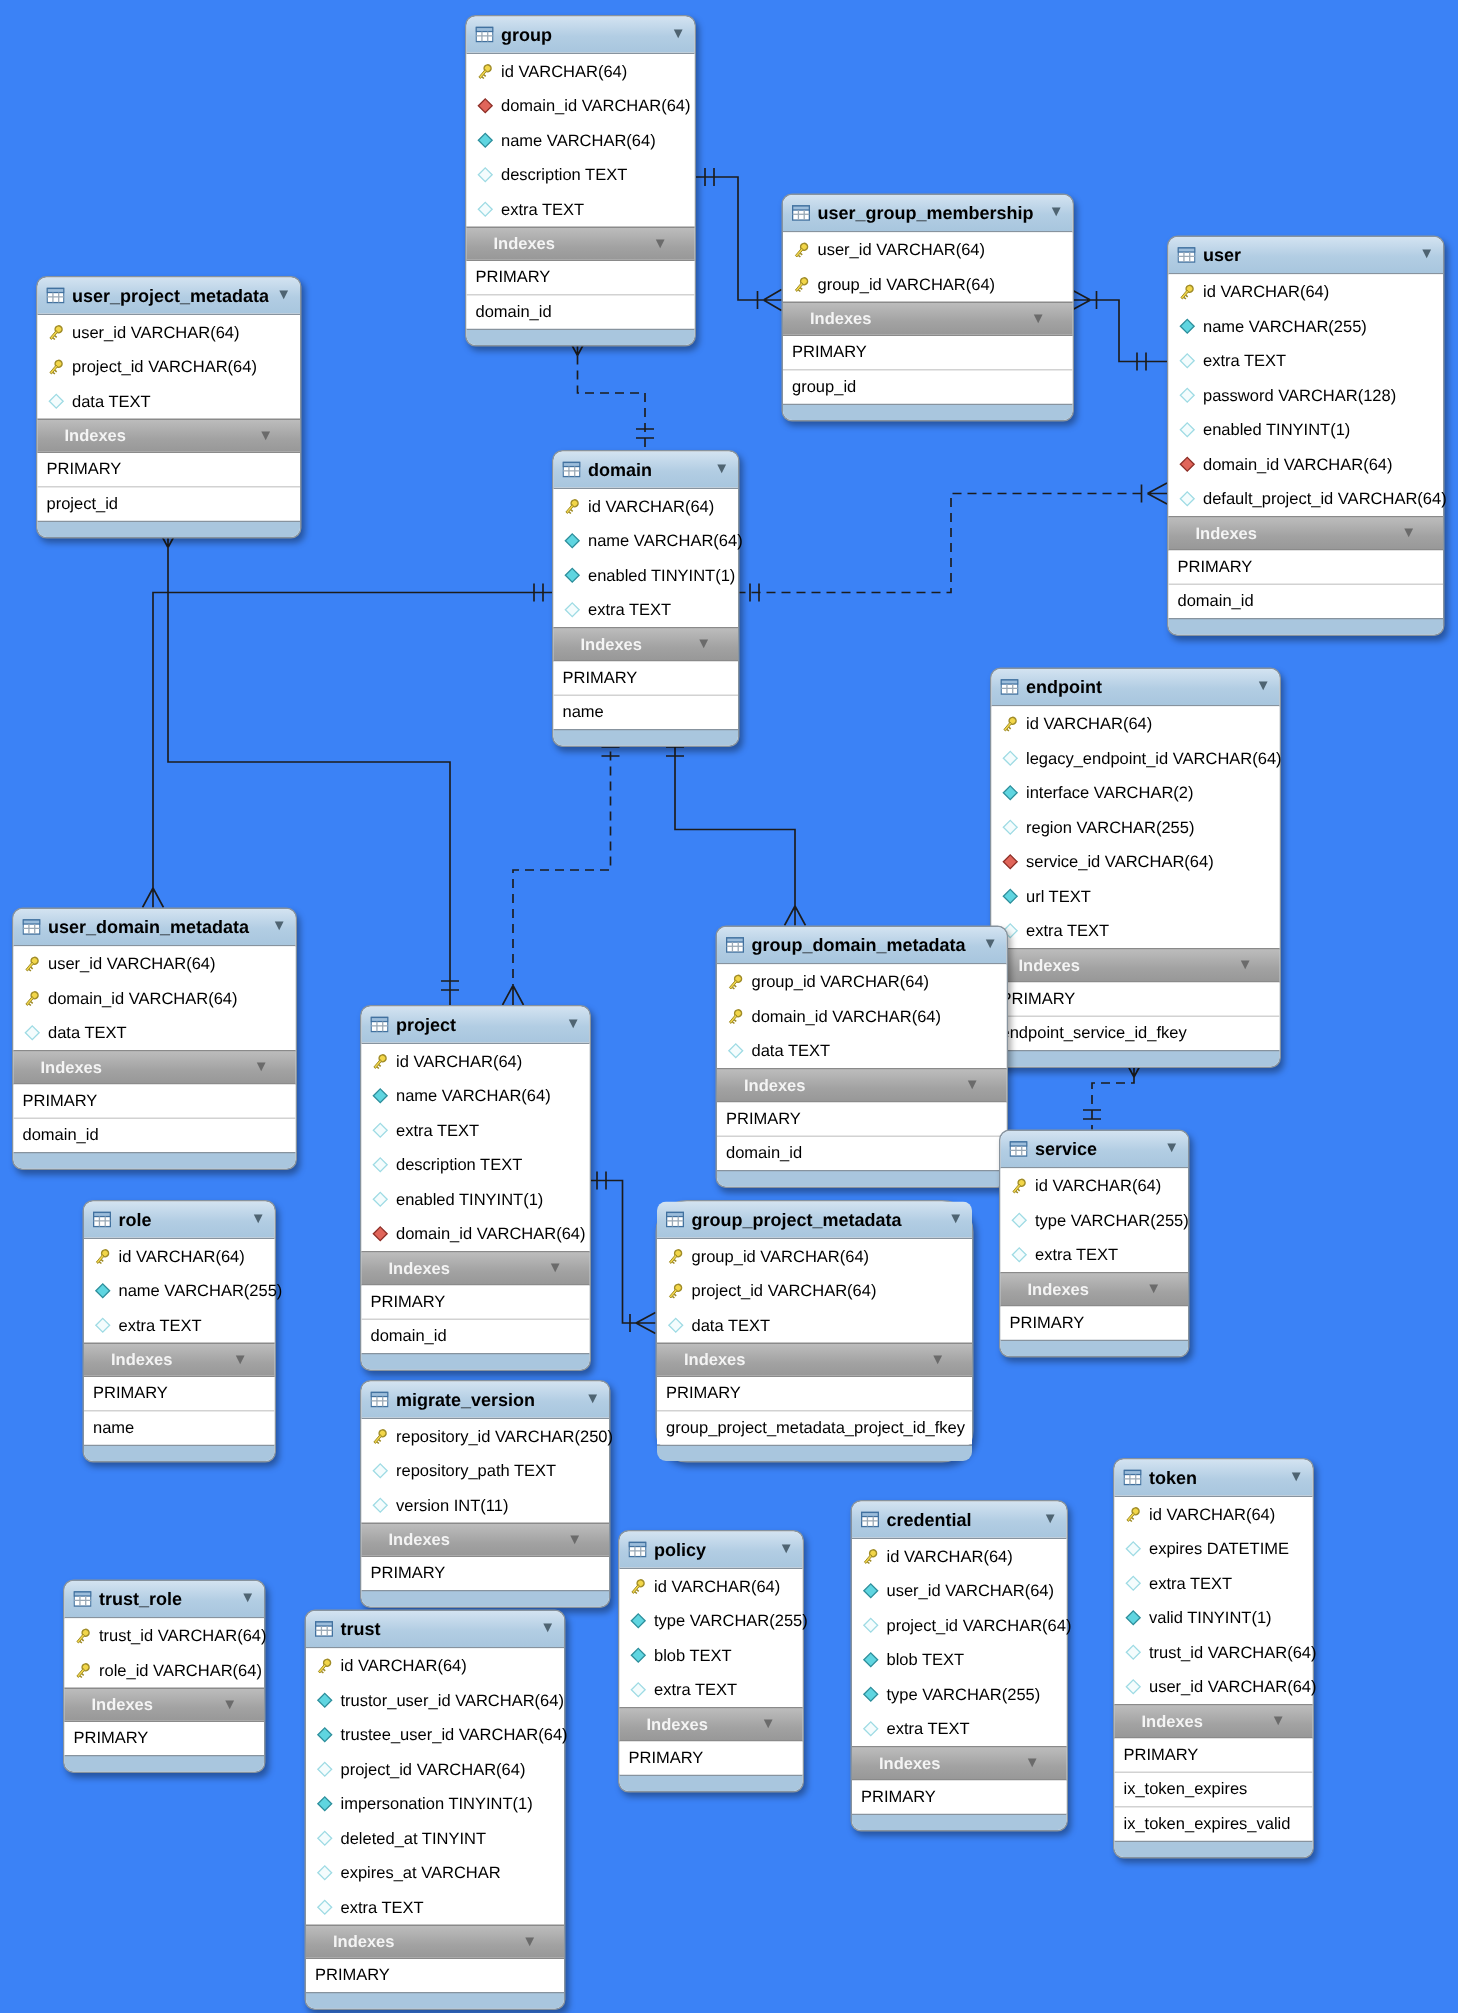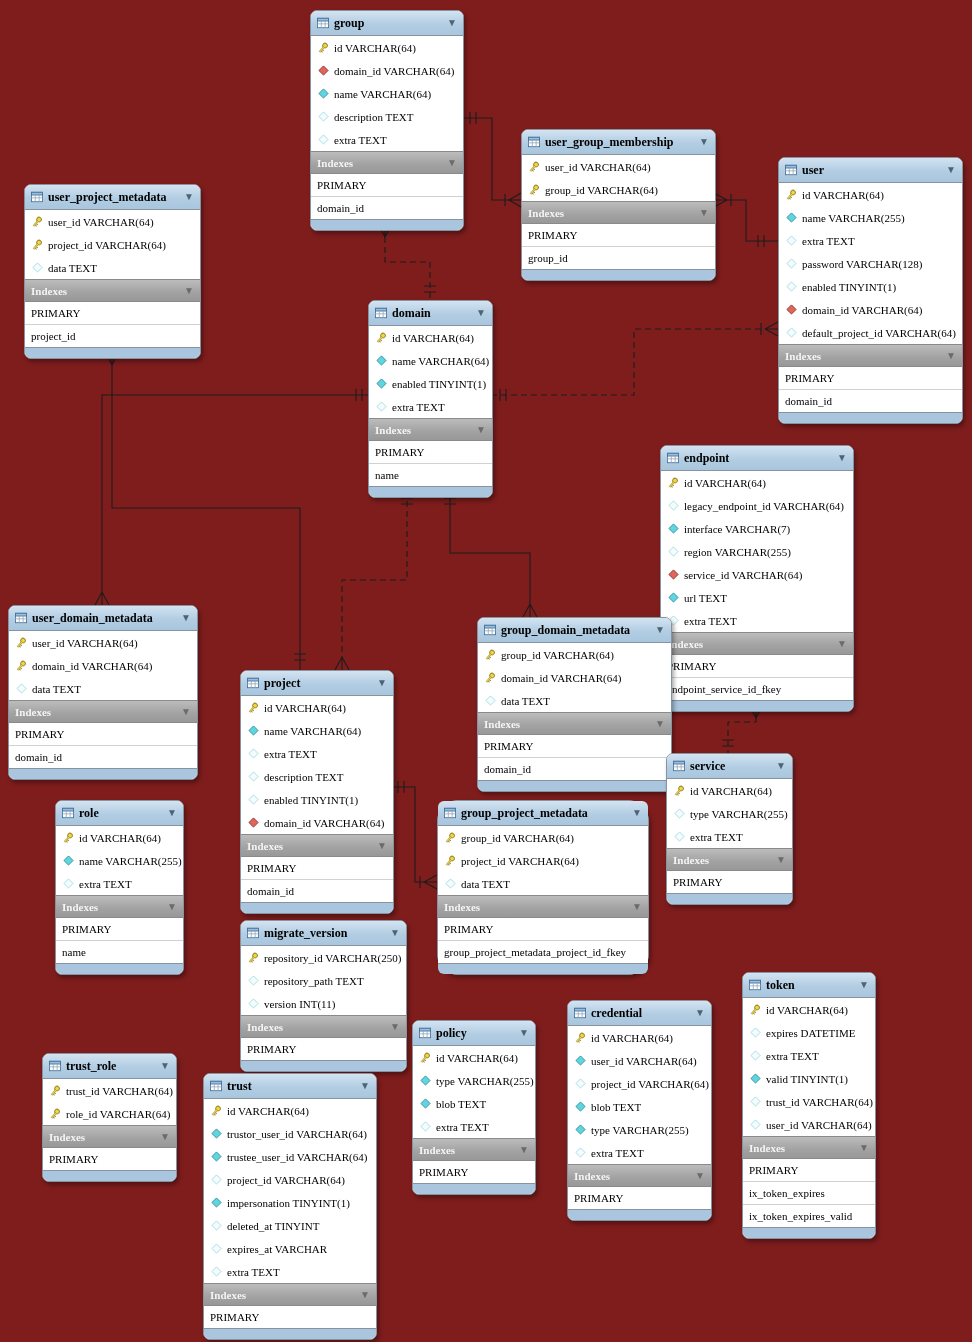--- a/index.html
+++ b/index.html
@@ -1,18 +1,18 @@
 <!DOCTYPE html>
 <html><head>
 <meta charset="utf-8">
 <style>
   html,body{margin:0;padding:0;background:#ffffff;}
   #canvas{
-    position:relative;width:972px;height:1342px;background:#7f1d1d;overflow:hidden;
-    font-family:Liberation Serif, serif;
+    position:relative;width:972px;height:1342px;background:#3b82f6;overflow:hidden;
+    font-family:Liberation Sans, sans-serif;
   }
   #rel-layer{position:absolute;left:0;top:0;z-index:0;}
   #rel-layer path.line{fill:none;stroke:#1c1c1c;stroke-width:1.1px;}
   #rel-layer path.dashed{stroke-dasharray:6 4;}
   #rel-layer path.decor{fill:none;stroke:#1c1c1c;stroke-width:1.1px;}
 
   .table-card{
     position:absolute;z-index:1;background:#ffffff;
     border:1px solid #87939e;border-radius:7px;
     box-shadow:2px 3px 4px rgba(0,0,0,0.35);
@@ -23,21 +23,21 @@
     background:linear-gradient(#d3e3f1 0%,#b2cde3 55%,#a8c6de 100%);
     border-bottom:1px solid #87939e;border-radius:6px 6px 0 0;
   }
   .t-title{font-weight:bold;font-size:12px;flex:1 1 auto;white-space:nowrap;overflow:hidden;}
   .t-arrow{font-size:10px;color:#4f6472;line-height:1;}
   .t-cols{background:#fff;}
   .t-row{height:23px;display:flex;align-items:center;gap:5px;padding:0 6px;white-space:nowrap;}
   .t-row .c-label{white-space:nowrap;}
   .ic{display:inline-flex;width:12px;justify-content:center;flex:0 0 12px;}
   .t-idx-bar{
-    height:21px;display:flex;align-items:center;padding:0 6px;
+    height:21px;display:flex;align-items:center;padding:0 18px;
     background:linear-gradient(#bcbcbc 0%,#a2a2a2 60%,#989898 100%);
     border-top:1px solid #8a8a8a;border-bottom:1px solid #8a8a8a;
     color:#f4f4f4;font-weight:bold;
   }
   .t-idx-bar .idx-label{flex:1 1 auto;}
   .t-idx-bar .t-arrow{color:#6b6b6b;}
   .t-idx-rows{background:#fff;}
   .t-irow{height:22px;display:flex;align-items:center;padding:0 6px;white-space:nowrap;}
   .t-irow + .t-irow{border-top:1px solid #d2d2d2;}
   .t-footer{
@@ -459,21 +459,21 @@
             </svg>
           </span>
           <span class="c-label">legacy_endpoint_id VARCHAR(64)</span>
         </div>
         <div class="t-row">
           <span class="ic">
             <svg width="11" height="11" viewBox="0 0 12 12">
               <path d="M6 1 L11 6 L6 11 L1 6 Z" fill="#5fd5e0" stroke="#2e8f9c" stroke-width="1"></path>
             </svg>
           </span>
-          <span class="c-label">interface VARCHAR(7)</span>
+          <span class="c-label">interface VARCHAR(2)</span>
         </div>
         <div class="t-row">
           <span class="ic">
             <svg width="11" height="11" viewBox="0 0 12 12">
               <path d="M6 1 L11 6 L6 11 L1 6 Z" fill="#f4fcfd" stroke="#9fdbe4" stroke-width="1"></path>
             </svg>
           </span>
           <span class="c-label">region VARCHAR(255)</span>
         </div>
         <div class="t-row">

